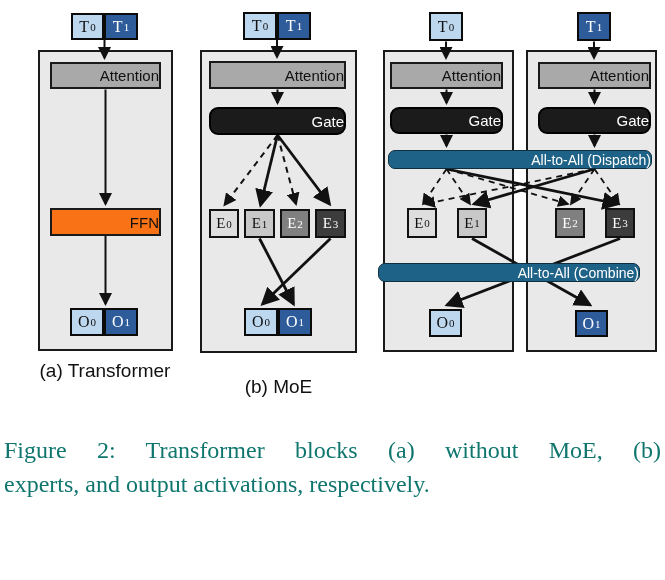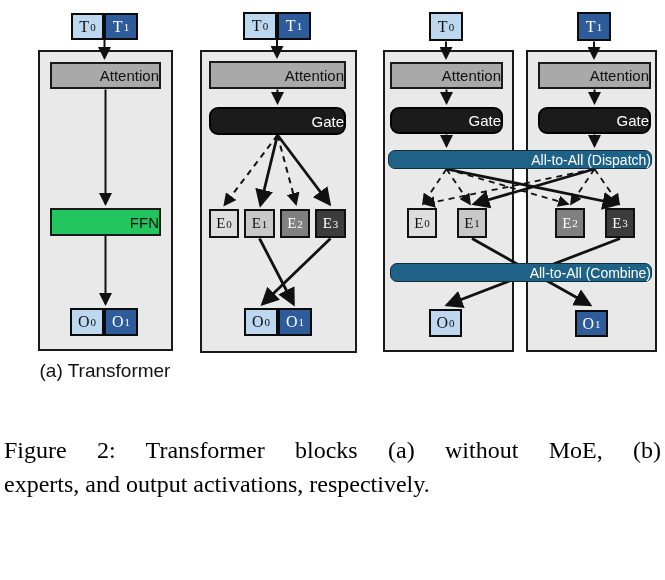--- a/index.html
+++ b/index.html
@@ -3,37 +3,37 @@
 <meta charset="utf-8">
 <style>
   html,body{margin:0;padding:0;background:#ffffff;}
   .fig{position:relative;width:665px;height:580px;background:#fff;
        font-family:"Liberation Sans",sans-serif;overflow:hidden;}
   .panel{position:absolute;background:#E9E9E9;border:2px solid #1a1a1a;z-index:0;box-sizing:border-box;}
   svg.wires{position:absolute;left:0;top:0;z-index:1;}
   .blk{position:absolute;z-index:2;display:flex;align-items:center;justify-content:flex-end;
        box-sizing:border-box;font-size:15px;color:#111;}
   .attn{background:#A9A9A9;border:2px solid #1a1a1a;}
-  .ffn{background:#22c55e;border:2px solid #1a1a1a;}
+  .ffn{background:#f97316;border:2px solid #1a1a1a;}
   .gate{background:#1B1B1B;border:2px solid #000;border-radius:9px;color:#fff;}
   .a2a{background:#1E6387;border:1px solid #10303f;border-radius:7px;color:#fff;font-size:14px;}
   .tok{position:absolute;z-index:2;display:flex;align-items:center;justify-content:center;
        border:2px solid #0b0b0b;box-sizing:border-box;
        font-family:"Liberation Serif",serif;font-size:16px;color:#111;}
   .tok sub, .exp sub{font-size:11px;line-height:0;margin-left:1px;}
   .light{background:#BDD7EE;color:#111;}
   .dark{background:#2E5C9A;color:#fff;}
   .exp{position:absolute;z-index:2;display:flex;align-items:center;justify-content:center;
        border:2px solid #111;box-sizing:border-box;
        font-family:"Liberation Serif",serif;font-size:15px;color:#111;}
   .e0{background:#DEDEDE;} .e1{background:#C8C8C8;}
   .e2{background:#808080;color:#fff;} .e3{background:#3C3C3C;color:#fff;}
   .subcap{position:absolute;text-align:center;font-size:19px;color:#111;z-index:2;}
   .caption{position:absolute;left:4px;top:433px;width:657px;z-index:2;
-           font-family:"Liberation Serif",serif;font-size:24px;color:#000000;line-height:34px;}
+           font-family:"Liberation Serif",serif;font-size:24px;color:#0f766e;line-height:34px;}
   .cap-line{text-align:justify;text-align-last:justify;white-space:normal;}
   .cap-line.last{text-align:left;text-align-last:left;}
   .mono{font-family:"Liberation Mono",monospace;font-size:21px;}
 </style>
 </head>
 <body>
 
 <div class="fig">
 
   <div class="panel" style="left:38px;top:50px;width:135px;height:301px"></div>
@@ -182,32 +182,33 @@
       <sub>1</sub>
     </div>
   <div class="exp e2" style="left:555px;top:208px;width:30px;height:30px">
       <span>E</span>
       <sub>2</sub>
     </div>
   <div class="exp e3" style="left:605px;top:208px;width:30px;height:30px">
       <span>E</span>
       <sub>3</sub>
     </div>
-  <div class="blk a2a" style="left:390px;top:263px;width:262px;height:19px">
+  <div class="blk a2a" style="left:378px;top:263px;width:262px;height:19px">
       <span>All-to-All (Combine)</span>
     </div>
   <div class="tok light" style="left:429px;top:309px;width:33px;height:28px">
       <span>O</span>
       <sub>0</sub>
     </div>
   <div class="tok dark" style="left:575px;top:310px;width:33px;height:27px">
       <span>O</span>
       <sub>1</sub>
     </div>
 
   <div class="subcap" style="left:26px;top:360px;width:158px">(a) Transformer</div>
+  <div class="subcap" style="left:200px;top:376px;width:157px">(b) MoE</div>
 
   <div class="caption">
     <div class="cap-line">Figure 2: Transformer blocks (a) without MoE, (b)</div>
     <div class="cap-line last">experts, and output activations, respectively.</div>
   </div>
 
 </div>
 
 </body></html>

